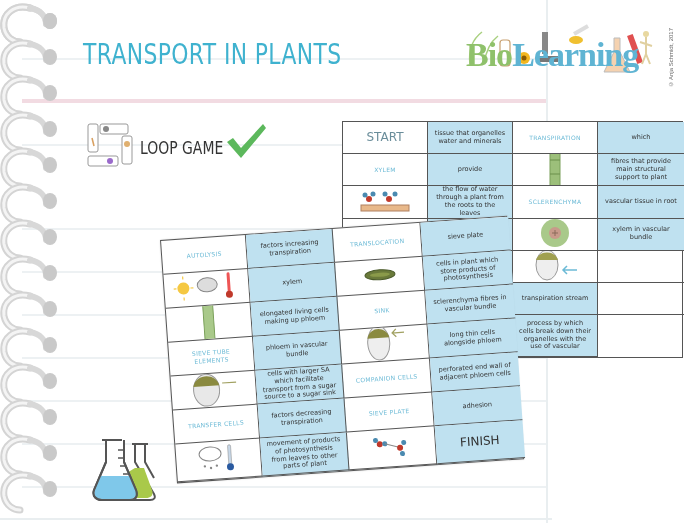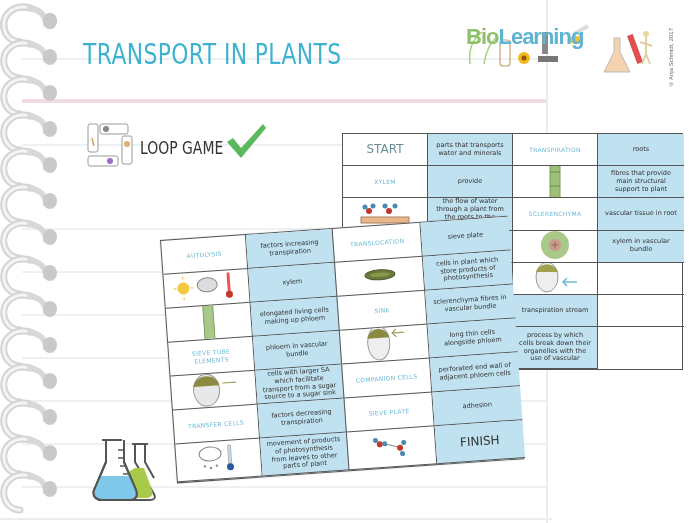--- a/index.html
+++ b/index.html
@@ -17,40 +17,40 @@
 
   .title {
     position: absolute; left: 83px; top: 38px;
     font-family: "DejaVu Sans", sans-serif; font-size: 28px; letter-spacing: 0.5px;
     color: #3fb2cf; transform: scaleX(0.78); transform-origin: left center;
     font-weight: normal;
   }
 
   .logo { position: absolute; left: 464px; top: 24px; width: 200px; height: 60px; }
   .logo-text {
-    position: absolute; left: 2px; top: 0;
-    font-family: Liberation Sans, sans-serif; font-size: 22px; font-weight: bold; letter-spacing: -1px;
+    position: absolute; left: 2px; top: 12px;
+    font-family: Liberation Serif, serif; font-size: 34px; font-weight: bold; letter-spacing: -1px;
   }
   .logo-text .b { color: #8fc16b; }
   .logo-text .l { color: #5fb4d3; }
   .copyright {
     position: absolute; left: 668px; top: 28px; font-size: 6px; color: #666;
     writing-mode: vertical-rl; transform: rotate(180deg);
   }
 
   .loop-icon { position: absolute; left: 86px; top: 122px; width: 48px; height: 46px; }
   .loop-label {
     position: absolute; left: 140px; top: 138px; font-family: "DejaVu Sans", sans-serif;
     font-size: 17px; color: #333; transform: scaleX(0.82); transform-origin: left center;
   }
   .check { position: absolute; left: 225px; top: 122px; width: 42px; height: 38px; }
 
   
   .card { position: absolute; background: #fff; border: 1px solid #555; }
-  .card-back { left: 342px; top: 121px; width: 341px; height: 237px; margin-top: 12px; }
+  .card-back { left: 342px; top: 121px; width: 341px; height: 237px; }
   .card-front {
     left: 160px; top: 240px; width: 348px; height: 244px;
     transform: rotate(-4deg); transform-origin: left top;
     box-shadow: 0 0 2px rgba(0,0,0,0.15);
   }
   .grid { display: grid; width: 100%; height: 100%; }
   .card-back .grid { grid-template-columns: 85px 85px 85px 86px; grid-template-rows: repeat(6, 1fr); }
   .card-front .grid { grid-template-columns: 85px 87px 88px 88px; grid-template-rows: repeat(6, 1fr); }
   .cell {
     border-right: 1px solid #555; border-bottom: 1px solid #555;
@@ -141,23 +141,23 @@
     <path d="M6,16 L8,24" stroke="#d8a060" stroke-width="1.5"></path>
   </svg>
   <div class="loop-label">LOOP GAME</div>
   <svg class="check" viewBox="0 0 42 38">
     <path d="M2,20 L8,16 L16,26 L38,2 L41,6 L16,36 Z" fill="#5cb85c"></path>
   </svg>
 
   <div class="card card-back">
     <div class="grid" id="grid-back">
         <div class="cell big">START</div>
-        <div class="cell blue">parts that transports water and minerals</div>
+        <div class="cell blue">tissue that organelles water and minerals</div>
         <div class="cell term">TRANSPIRATION</div>
-        <div class="cell blue">roots</div>
+        <div class="cell blue">which</div>
         <div class="cell term">XYLEM</div>
         <div class="cell blue">provide</div>
         <div class="cell">
           <span><svg width="14" height="44" viewBox="0 0 14 44">
               <rect x="2" y="0" width="10" height="44" fill="#9cbf7a" stroke="#7aa05a"></rect>
               <line x1="2" y1="14" x2="12" y2="14" stroke="#6a8f4a"></line>
               <line x1="2" y1="28" x2="12" y2="28" stroke="#6a8f4a"></line>
             </svg></span>
         </div>
         <div class="cell blue">fibres that provide main structural support to plant</div>

